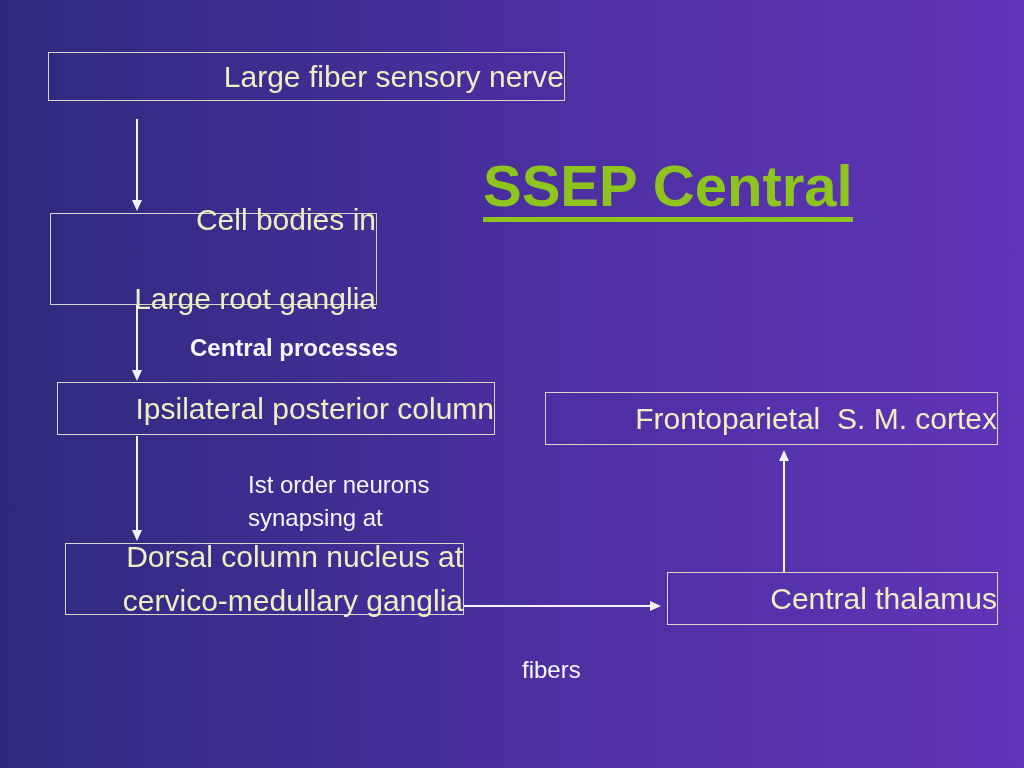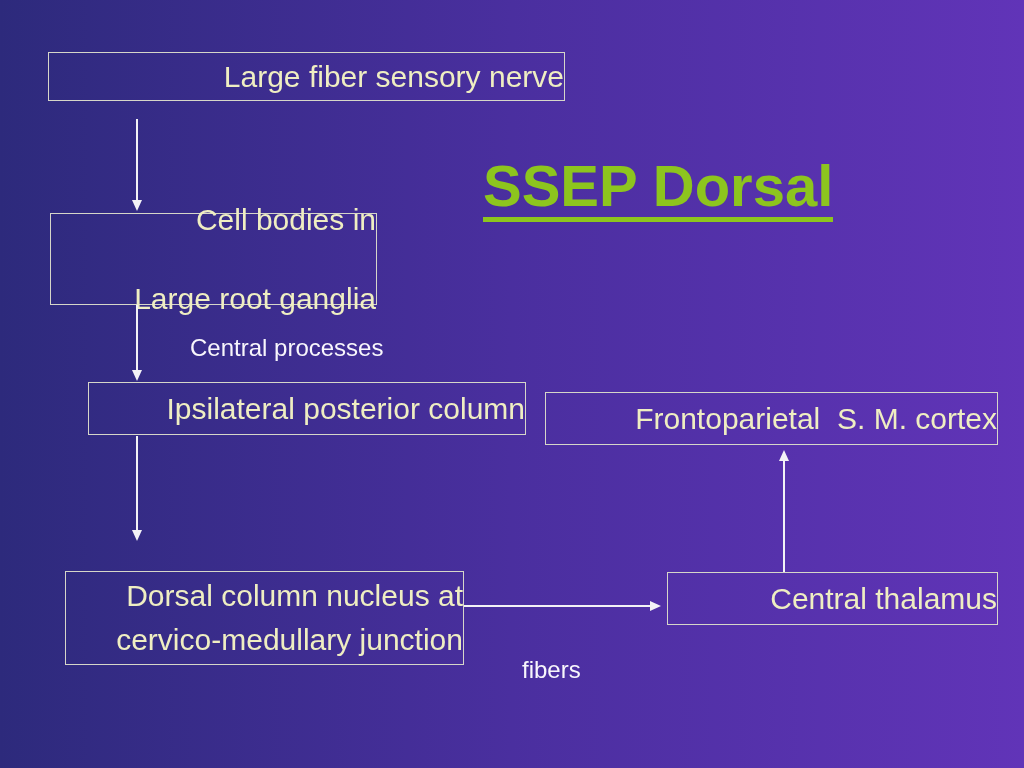--- a/index.html
+++ b/index.html
@@ -40,41 +40,41 @@
     display: flex;
     flex-direction: column;
     justify-content: center;
     box-sizing: border-box;
     text-align: right;
   }
   .fbox .box-line { white-space: pre; display: block; }
 
   #box-large-fiber      { left: 48px;  top: 52px;  width: 517px; height: 49px;  padding-left: 13px; }
   #box-cell-bodies      { left: 50px;  top: 213px; width: 327px; height: 92px;  padding-left: 14px; gap: 35px; }
-  #box-ipsilateral      { left: 57px;  top: 382px; width: 438px; height: 53px;  padding-left: 13px; margin-left: 31px; }
-  #box-dorsal-column    { left: 65px;  top: 543px; width: 399px; height: 94px;  padding-left: 13px; margin-top: 28px; }
+  #box-ipsilateral      { left: 57px;  top: 382px; width: 438px; height: 53px;  padding-left: 13px; }
+  #box-dorsal-column    { left: 65px;  top: 543px; width: 399px; height: 72px;  padding-left: 13px; }
   #box-central-thalamus { left: 667px; top: 572px; width: 331px; height: 53px;  padding-left: 2px; }
   #box-frontoparietal   { left: 545px; top: 392px; width: 453px; height: 53px;  padding-left: 1px; }
 
   
   .clabel {
     position: absolute;
     color: #f8f6fc;
     font-size: 24px;
     line-height: 34px;
   }
   .clabel span { white-space: pre; }
   .clabel sup {
     font-size: 0.62em;
     vertical-align: baseline;
     position: relative;
     top: -0.52em;
     white-space: pre;
   }
-  #label-central-processes { left: 190px; top: 331px; }
+  #label-central-processes { left: 190px; top: 331px; font-weight: bold; }
   #label-first-order       { left: 248px; top: 468px; line-height: 33px; }
   #label-third-order       { left: 806px; top: 517px; }
   #label-second-order      { left: 522px; top: 653px; }
 
   
   .varrow {
     position: absolute;
     width: 2px;
     background: #f3f2f6;
   }
@@ -112,53 +112,57 @@
   #arrow-3 { left: 136px; top: 436px; height: 94px; }
   #arrow-4 { left: 464px; top: 605px; width: 186px; }
   #arrow-5 { left: 783px; top: 461px; height: 111px; }
 </style>
 </head>
 <body>
 
 <div class="slide">
 
   <div class="title">
-    <span class="title-text">SSEP Dorsal</span>
+    <span class="title-text">SSEP Central</span>
   </div>
 
   <div class="fbox" id="box-large-fiber">
     <span class="box-line">Large fiber sensory nerve</span>
   </div>
 
   <div class="fbox" id="box-cell-bodies">
     <span class="box-line">Cell bodies in</span>
     <span class="box-line">Large root ganglia</span>
   </div>
 
   <div class="fbox" id="box-ipsilateral">
     <span class="box-line">Ipsilateral posterior column</span>
   </div>
 
   <div class="fbox" id="box-dorsal-column">
     <span class="box-line">Dorsal column nucleus at</span>
-    <span class="box-line">cervico-medullary junction</span>
+    <span class="box-line">cervico-medullary ganglia</span>
   </div>
 
   <div class="fbox" id="box-central-thalamus">
     <span class="box-line">Central thalamus</span>
   </div>
 
   <div class="fbox" id="box-frontoparietal">
     <span class="box-line">Frontoparietal  S. M. cortex</span>
   </div>
 
   <div class="clabel" id="label-central-processes">
     <span>Central processes</span>
   </div>
 
+  <div class="clabel" id="label-first-order">
+    <div><span>Ist order neurons</span></div>
+    <div><span>synapsing at</span></div>
+  </div>
 
 
   <div class="clabel" id="label-second-order">
     <div><span>fibers</span></div>
   </div>
 
   <div class="varrow down" id="arrow-1"></div>
   <div class="varrow down" id="arrow-2"></div>
   <div class="varrow down" id="arrow-3"></div>
   <div class="harrow right" id="arrow-4"></div>

